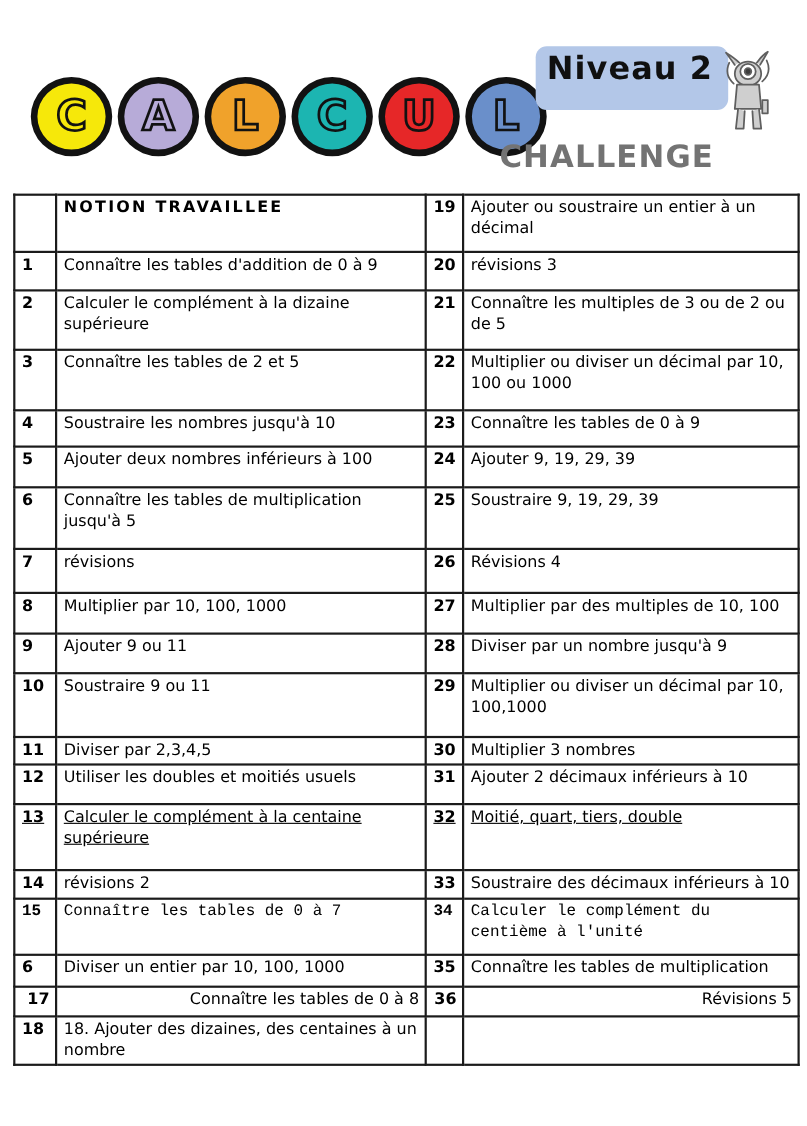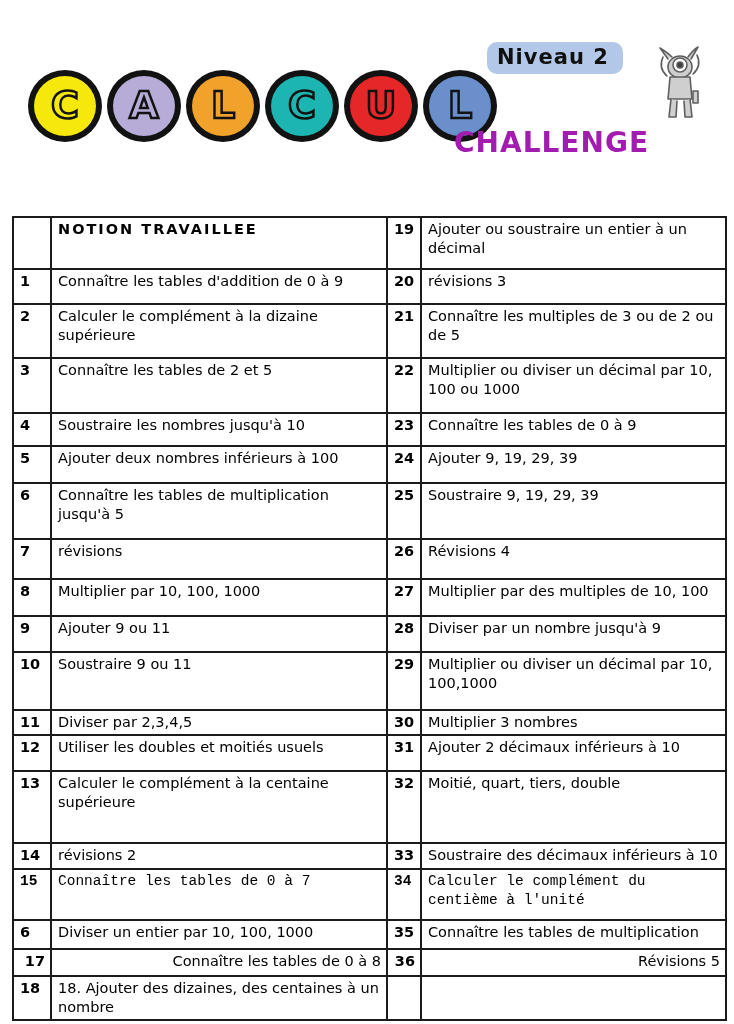--- a/index.html
+++ b/index.html
@@ -15,34 +15,34 @@
     border:6px solid #121212; box-sizing:content-box;
     display:flex; align-items:center; justify-content:center;
   }
   .logo-letter {
     font-size:38px; font-weight:800; line-height:1;
     -webkit-text-stroke:2.5px #121212;
     transform:translateY(-1px);
   }
   .badge {
     position:absolute; left:487px; top:42px;
-    border-radius:10px; padding:3px 14px 5px 10px;
-    font-size:21px; font-weight:700; letter-spacing:1px;
+    border-radius:10px; padding:3px 14px 21px 10px;
+    font-size:29px; font-weight:700; letter-spacing:1px;
     color:#101010;
   }
   .mascot { position:absolute; left:653px; top:46px; }
   .challenge {
     position:absolute; left:454px; top:126px;
-    font-size:28px; font-weight:600; letter-spacing:1px; color:#a21caf;
+    font-size:28px; font-weight:600; letter-spacing:1px; color:#737373;
   }
 
   
   table.grid {
     position:absolute; left:12px; top:176px;
-    border-collapse:collapse; table-layout:fixed; width:713px;margin-top:40px;
+    border-collapse:collapse; table-layout:fixed; width:713px;
   }
   table.grid td {
     border:2px solid #1b1b1b; vertical-align:top;
     padding:2px 5px 2px 6px; font-size:14.5px; line-height:1.32;
     overflow:hidden;
   }
   td.num { font-size:15px; font-weight:600; padding-left:4px; }
   td.txt { font-weight:500; }
   .head-row { height:52px; }
   .notion-header {
@@ -179,21 +179,21 @@
           <td class="txt">Diviser par 2,3,4,5</td>
           <td class="num">30</td>
           <td class="txt">Multiplier 3 nombres</td>
         </tr>
         <tr style="height: 36px;">
           <td class="num">12</td>
           <td class="txt">Utiliser les doubles et moitiés usuels</td>
           <td class="num">31</td>
           <td class="txt">Ajouter 2 décimaux inférieurs à 10</td>
         </tr>
-        <tr style="height: 72px;">
+        <tr style="height: 60px; text-decoration: underline;">
           <td class="num">13</td>
           <td class="txt">Calculer le complément à la centaine supérieure</td>
           <td class="num">32</td>
           <td class="txt">Moitié, quart, tiers, double</td>
         </tr>
         <tr style="height: 26px;">
           <td class="num">14</td>
           <td class="txt">révisions 2</td>
           <td class="num">33</td>
           <td class="txt">Soustraire des décimaux inférieurs à 10</td>

